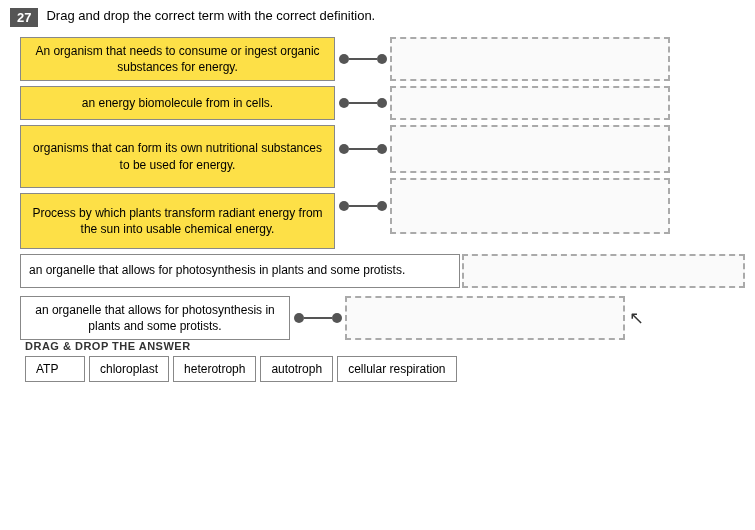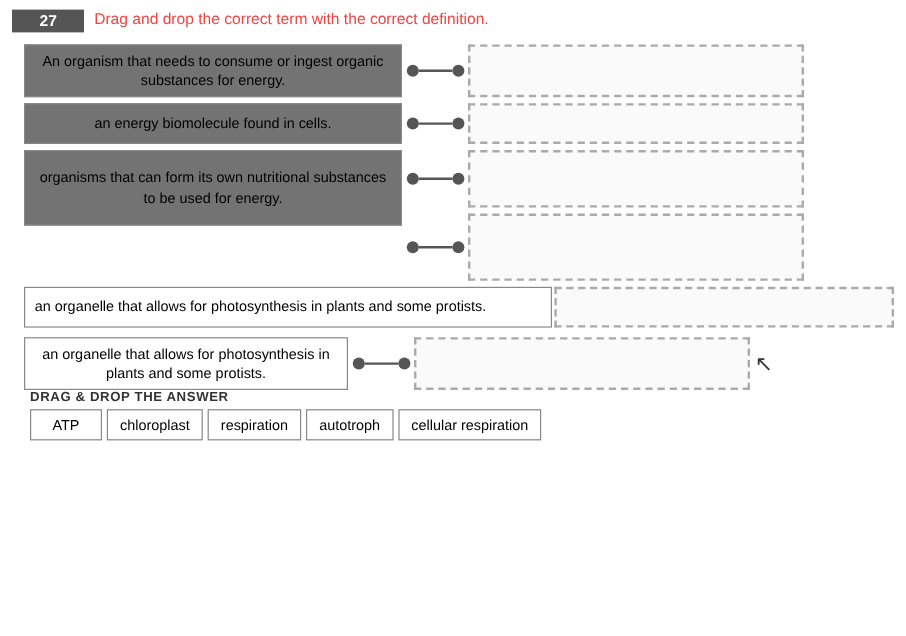--- a/index.html
+++ b/index.html
@@ -23,29 +23,29 @@
       display: flex;
       align-items: flex-start;
       margin-bottom: 10px;
     }
 
     .question-number {
       background: #555;
       color: #fff;
       font-weight: bold;
       font-size: 13px;
-      padding: 2px 23px;
+      padding: 2px 7px;
       margin-right: 8px;
       min-width: 26px;
       text-align: center;
     }
 
     .question-text {
       font-size: 13px;
-      color: #ef4444;
+      color: #000000;
     }
 
     .drag-label {
       font-size: 11px;
       font-weight: bold;
       color: #333;
       margin-left: 15px;
       margin-bottom: 4px;
       letter-spacing: 0.5px;
     }
@@ -58,38 +58,37 @@
       flex-wrap: wrap;
     }
 
     .token {
       border: 1.5px solid #888;
       background: #fff;
       padding: 5px 10px;
       font-size: 12px;
       cursor: grab;
       min-width: 60px;
-      text-align: center;
     }
 
     .token.highlighted {
       background: #c8e6c9;
       border-color: #4caf50;
     }
 
     .left-defs {
       display: flex;
       flex-direction: column;
       gap: 5px;
       width: 315px;
     }
 
     .def-item {
       border: 1.5px solid #888;
-      background: #737373;
+      background: #fde047;
       padding: 5px 8px;
       font-size: 12px;
       text-align: center;
       display: flex;
       align-items: center;
       justify-content: center;
       line-height: 1.35;
     }
 
     .connectors-col {
@@ -125,22 +124,23 @@
 
   <div class="question-header">
     <div class="question-number">27</div>
     <div class="question-text">Drag and drop the correct term with the correct definition.</div>
   </div>
 
   <div style="display:flex; flex-direction:row; margin-left:10px;">
 
     <div class="left-defs">
       <div class="def-item" style="height:44px">An organism that needs to consume or ingest organic substances for energy.</div>
-      <div class="def-item" style="height:34px">an energy biomolecule found in cells.</div>
+      <div class="def-item" style="height:34px">an energy biomolecule from in cells.</div>
       <div class="def-item" style="height:63px">organisms that can form its own nutritional substances to be used for energy.</div>
+      <div class="def-item" style="height:56px">Process by which plants transform radiant energy from the sun into usable chemical energy.</div>
     </div>
 
     <div class="connectors-col">
       <div class="conn-item" style="height:44px;">
         <svg width="50" height="18" viewBox="0 0 50 18">
           <circle cx="6" cy="9" r="5" fill="#555"></circle>
           <line x1="11" y1="9" x2="39" y2="9" stroke="#555" stroke-width="2"></line>
           <circle cx="44" cy="9" r="5" fill="#555"></circle>
         </svg>
       </div>
@@ -192,18 +192,18 @@
     <div style="border:2px dashed #aaa; background:#fafafa; min-height:44px; width:280px;"></div>
 
     <div style="margin-left:4px; font-size:18px; color:#333;">↖</div>
   </div>
 
   <div class="drag-label">DRAG &amp; DROP THE ANSWER</div>
 
   <div class="answer-tokens">
     <div class="token">ATP</div>
     <div class="token">chloroplast</div>
-    <div class="token">respiration</div>
+    <div class="token">heterotroph</div>
     <div class="token">autotroph</div>
     <div class="token">cellular respiration</div>
   </div>
 
 </div>
 
 </body></html>

